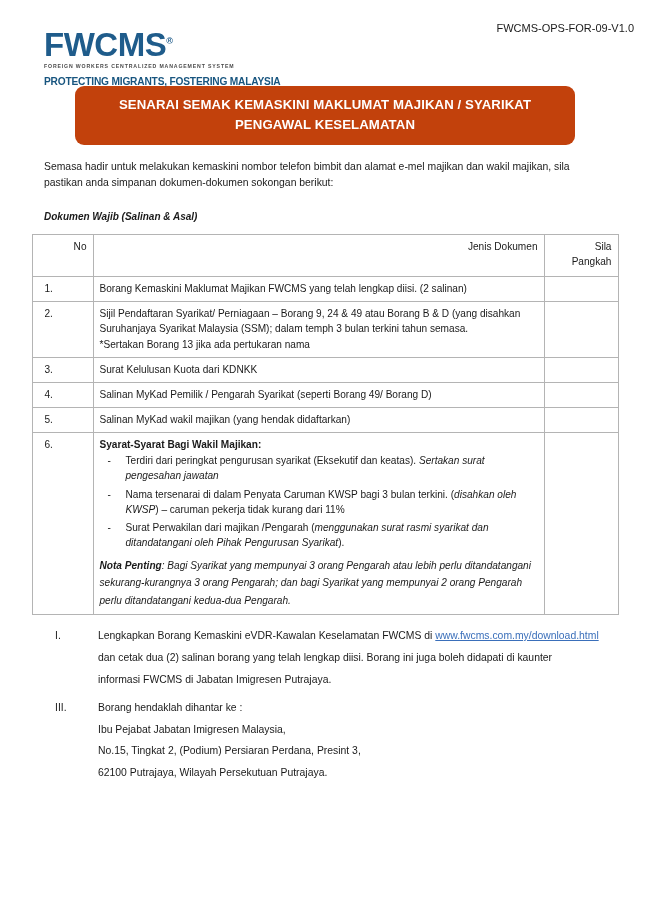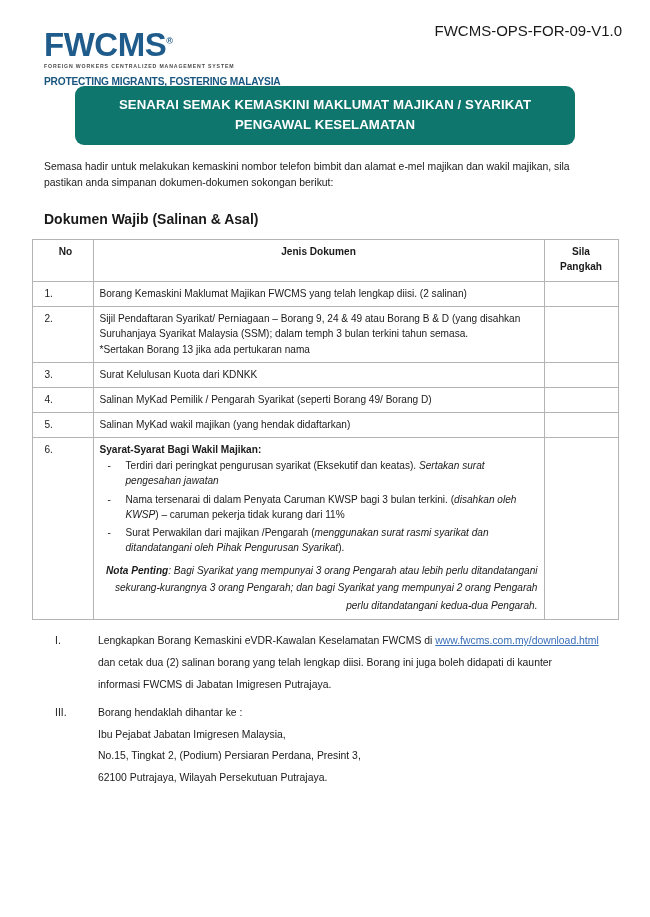--- a/index.html
+++ b/index.html
@@ -65,24 +65,24 @@
     font-weight: bold;
     letter-spacing: -0.2px;
     color: #18557f;
     margin-top: 6px;
     white-space: nowrap;
     transform: scaleX(0.97);
     transform-origin: left center;
   }
   .doc-code {
     position: absolute;
-    right: 28px;
+    right: 16px;
     top: 22px;
     font-family: "Liberation Sans", sans-serif;
-    font-size: 15px;
+    font-size: 11px;
     color: #1a1a1a;
   }
 
   
   .banner {
     margin: 8px 75px 0 75px;
     background: #4a90d4;
     border-radius: 9px;
     color: #ffffff;
     text-align: center;
@@ -95,43 +95,44 @@
 
   
   .intro {
     margin: 14px 44px 0 44px;
     font-size: 10.4px;
     line-height: 1.55;
     color: #1a1a1a;
   }
   .section-label {
     margin: 20px 44px 0 44px;
-    font-size: 14px;
-    font-weight: bold;
-    color: #1a1a1a;
+    font-size: 10px;
+    font-weight: bold;
+    color: #1a1a1a;
+    font-style: italic;
   }
 
   
   table.doclist {
     margin: 12px auto 0 auto;
     width: 541px;
     border-collapse: collapse;
     table-layout: fixed;
     font-size: 10.1px;
     color: #1a1a1a;
   }
   table.doclist td, table.doclist th {
     border: 1px solid #b4b4b4;
     vertical-align: top;
     padding: 4px 6px 5px 6px;
     line-height: 1.5;
   }
   table.doclist th {
-    font-weight: bold;
-    text-align: center;
+    font-weight: normal;
+    text-align: right;
     padding-bottom: 7px;
   }
   .col-no  { width: 42px; text-align: left; padding-left: 12px !important; }
   .col-doc { width: 438px; }
   .col-sig { width: 61px; text-align: center; }
   th.col-sig { text-align: center; line-height: 1.45; }
   td.num { text-align: left; padding-left: 12px !important; }
   .bold { font-weight: bold; }
   .ital { font-style: italic; }
 
@@ -148,21 +149,20 @@
   }
   ul.dashlist > li::before {
     content: "-";
     position: absolute;
     left: 6px;
     top: 0;
   }
   .nota-penting {
     margin-top: 7px;
     line-height: 1.72;
-    text-align: right;
   }
   .maklumat-row td {
     padding-top: 5px;
     padding-bottom: 6px;
     padding-left: 12px !important;
   }
   .maklumat-row .mp-title { font-weight: bold; }
   .maklumat-row .mp-text { }
 
   
@@ -208,21 +208,21 @@
 
   <div class="header">
     <div class="logo-block">
       <div class="logo-word"><span style="color: rgb(31, 92, 139);">FWCMS</span><span class="logo-reg" style="color: rgb(31, 92, 139);">®</span></div>
       <div class="logo-sub">FOREIGN WORKERS CENTRALIZED MANAGEMENT SYSTEM</div>
       <div class="logo-tagline">PROTECTING MIGRANTS, FOSTERING MALAYSIA</div>
     </div>
     <div class="doc-code">FWCMS-OPS-FOR-09-V1.0</div>
   </div>
 
-  <div class="banner" style="background: #0f766e; text-align: center;">
+  <div class="banner" style="background: #c2410c; text-align: center;">
     <span>SENARAI SEMAK KEMASKINI MAKLUMAT MAJIKAN / SYARIKAT</span><br>
     <span>PENGAWAL KESELAMATAN</span>
   </div>
 
   <div class="intro">Semasa hadir untuk melakukan kemaskini nombor telefon bimbit dan alamat e-mel majikan dan wakil majikan, sila pastikan anda simpanan dokumen-dokumen sokongan berikut:</div>
 
   <div class="section-label">Dokumen Wajib (Salinan &amp; Asal)</div>
 
   <table class="doclist">
     <thead>

